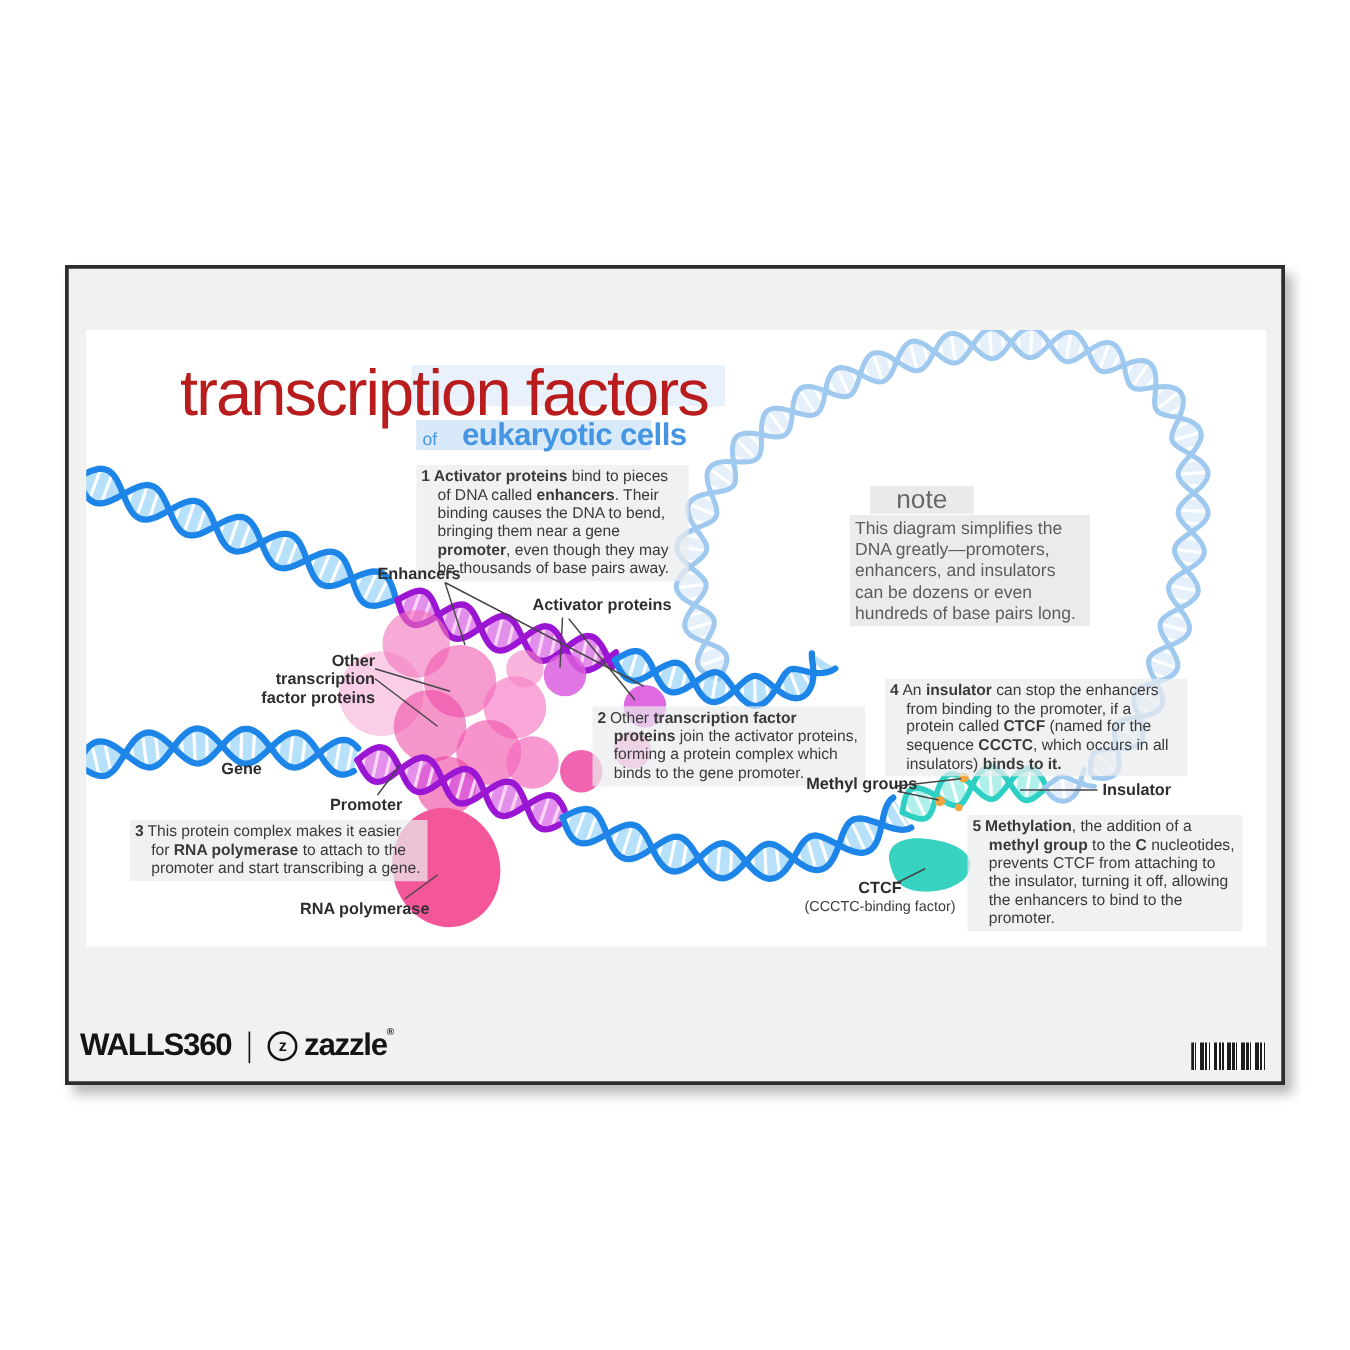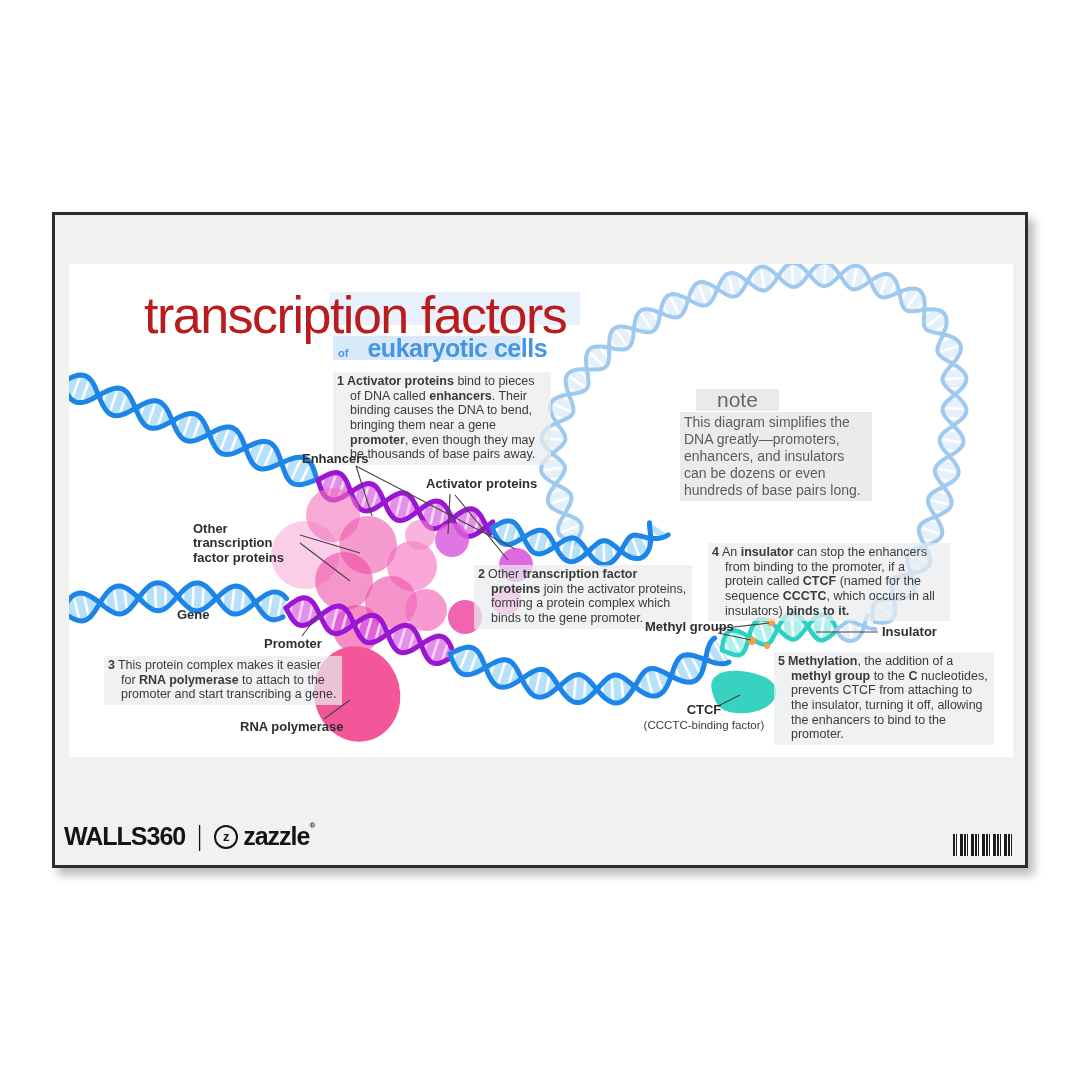--- a/index.html
+++ b/index.html
@@ -8,39 +8,39 @@
   #frame{position:absolute;left:52px;top:212px;width:970px;height:650px;background:#f1f1ef;
          border:3px solid #2d2d2d;box-shadow:6px 7px 9px rgba(0,0,0,0.28);}
   #panel{position:absolute;left:69px;top:264px;width:944px;height:493px;background:#ffffff;}
   .hl{position:absolute;z-index:1;}
   #hl-title{left:329px;top:292px;width:251px;height:33px;background:#e9f2fc;}
   #hl-sub{left:333px;top:336px;width:188px;height:24px;background:#d8e9f9;}
   #art{position:absolute;left:0;top:0;z-index:2;pointer-events:none;}
   #title{position:absolute;left:144px;top:285px;z-index:3;font-size:52px;font-weight:normal;
          color:#b91c1c;letter-spacing:-1.5px;white-space:nowrap;}
   #subtitle{position:absolute;left:338px;top:334px;z-index:3;color:#4595e2;font-weight:bold;white-space:nowrap;}
-  #subtitle .of{font-size:11px;font-weight:700;}
+  #subtitle .of{font-size:14px;font-weight:400;}
   #subtitle .rest{font-size:25px;letter-spacing:-0.5px;margin-left:16px;}
   .step{position:absolute;z-index:3;font-size:12.5px;line-height:1.17;color:#3a3a3a;
         background:rgba(233,235,238,0.72);padding:2px 5px 3px 17px;text-indent:-13px;}
   .step .num{font-weight:bold;margin-right:3px;}
   .b{font-weight:bold;}
   #step1{left:333px;top:372px;width:196px;}
   #step2{left:474px;top:565px;width:196px;}
   #step3{left:104px;top:656px;width:216px;}
   #step4{left:708px;top:543px;width:220px;}
   #step5{left:774px;top:652px;width:198px;}
   #note{position:absolute;left:680px;top:389px;width:192px;z-index:3;}
   #note .note-head{display:inline-block;margin-left:16px;padding:0 21px;font-size:21px;
         color:#686868;background:#eaeaea;line-height:1.05;}
   #note .note-body{font-size:14px;line-height:1.22;color:#5c5c5c;background:rgba(231,231,231,0.85);
         padding:2px 4px;margin-top:1px;}
   .label{position:absolute;z-index:3;font-size:13px;color:#2e2e2e;font-weight:600;white-space:nowrap;}
   .label.heavy{font-weight:bold;}
-  #lbl-other{left:193px;top:522px;width:107px;text-align:left;white-space:normal;line-height:1.1;}
+  #lbl-other{left:193px;top:522px;width:107px;text-align:right;white-space:normal;line-height:1.1;}
   #lbl-ctcf{left:629px;top:703px;width:150px;text-align:center;white-space:normal;line-height:1.15;}
   #lbl-ctcf .ctcf-sub{font-weight:400;font-size:11.5px;color:#3c3c3c;}
   #brand{position:absolute;left:64px;top:821px;z-index:3;display:flex;align-items:center;gap:11px;color:#141414;}
   .walls{font-size:25px;font-weight:900;letter-spacing:-1px;}
   .pipe{font-size:27px;font-weight:400;color:#141414;transform:scaleX(0.6);}
   .zlogo{display:flex;align-items:center;gap:5px;}
   .zcircle{width:20px;height:20px;border:2.5px solid #141414;border-radius:50%;display:flex;
            align-items:center;justify-content:center;font-weight:800;font-size:13px;}
   .zname{font-size:25px;font-weight:800;letter-spacing:-1px;}
   .reg{font-size:8px;vertical-align:top;line-height:1;}

